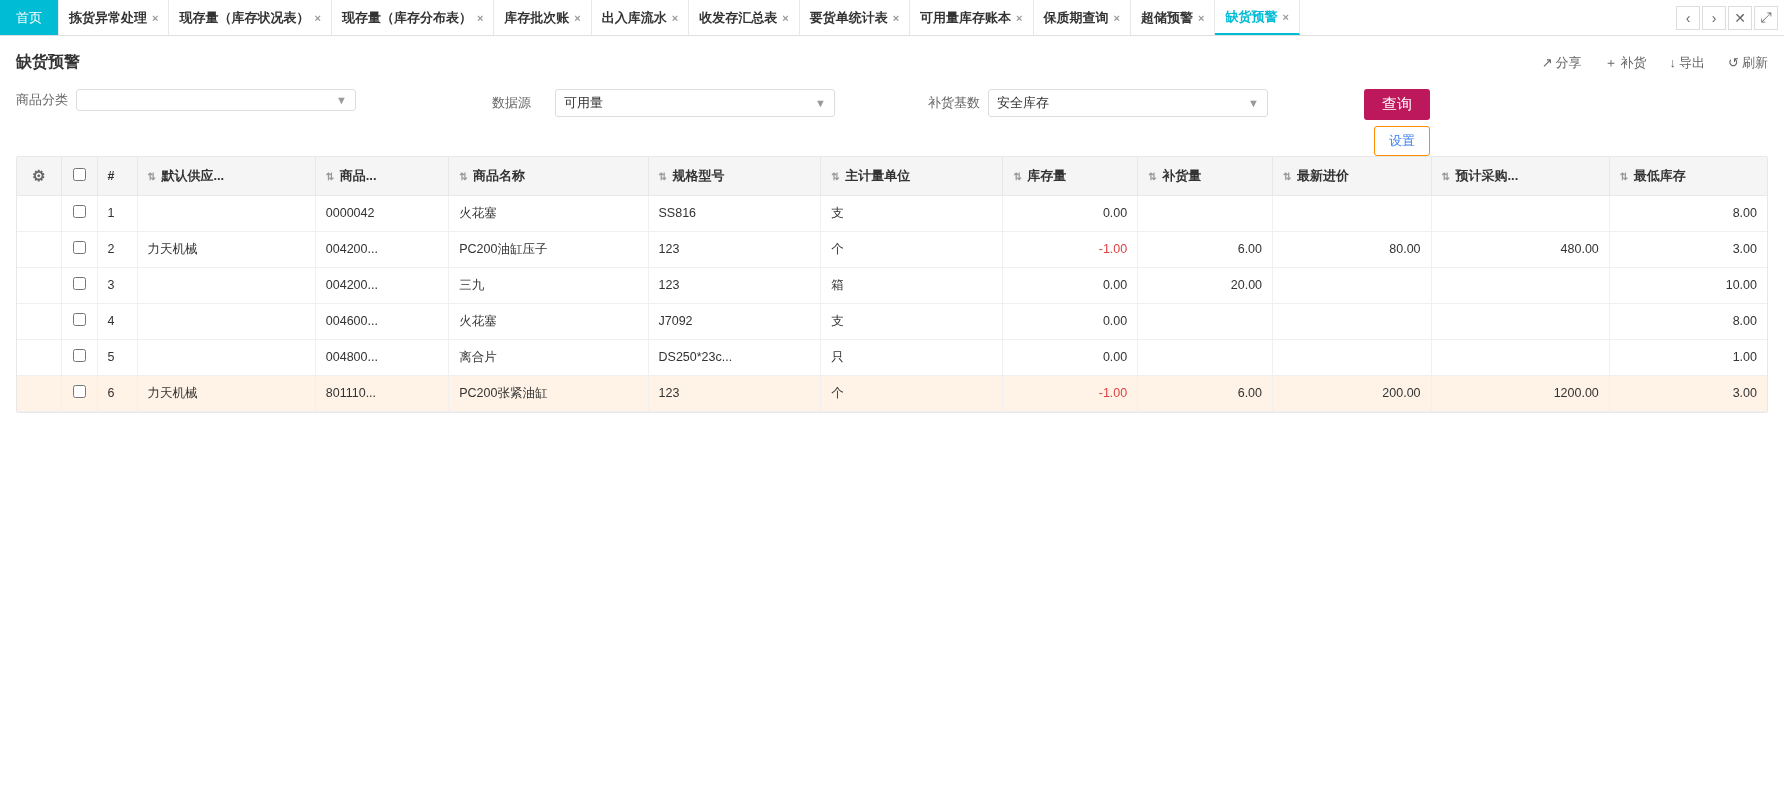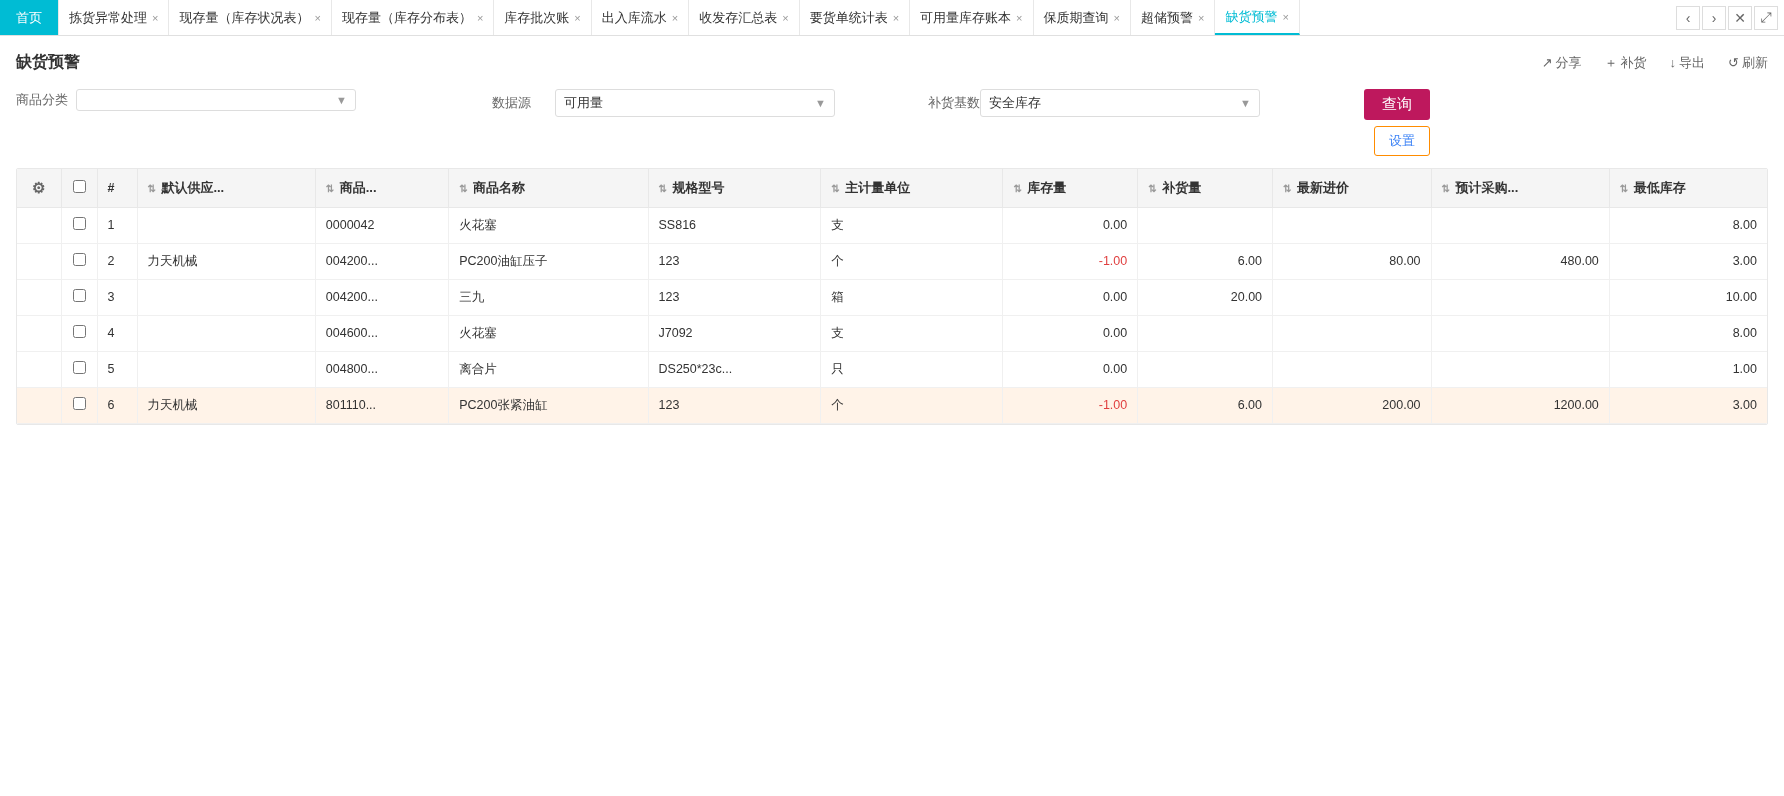--- a/index.html
+++ b/index.html
@@ -18,20 +18,21 @@
       display: flex;
       align-items: center;
       padding: 0 10px;
       height: 100%;
       white-space: nowrap;
       border-right: 1px solid #e8e8e8;
       cursor: pointer;
       color: #333;
       font-size: 12.5px;
       min-width: fit-content;
+      font-weight: bold;
     }
     .nav-tab.home {
       background: #00bcd4;
       color: #fff;
       font-weight: normal;
       padding: 0 16px;
     }
     .nav-tab.active {
       background: #fff;
       color: #00bcd4;
@@ -270,38 +271,38 @@
         <span class="icon-export"></span>
         <span>导出</span>
       </div>
       <div class="header-action-btn">
         <span class="icon-refresh"></span>
         <span>刷新</span>
       </div>
     </div>
   </div>
 
-  <div style="display:flex; align-items:flex-start; gap:16px; margin-bottom:12px; flex-wrap:wrap;">
+  <div style="display:flex; align-items:flex-start; gap:16px; flex-wrap:wrap;">
     <div style="display:flex; align-items:center; gap:8px; flex:1; min-width:200px; max-width:460px;">
       <span class="filter-label">商品分类</span>
       <div class="filter-select wide">
         <span></span>
         <span class="arrow">▼</span>
       </div>
     </div>
 
     <div style="display:flex; align-items:center; gap:24px; flex:1; min-width:200px; max-width:420px;">
       <span class="filter-label">数据源</span>
       <div class="filter-select wide">
         <span>可用量</span>
         <span class="arrow">▼</span>
       </div>
     </div>
 
-    <div style="display:flex; align-items:center; flex:1; min-width:200px; max-width:420px;">
+    <div style="display:flex; align-items:center; gap:8px; flex:1; min-width:200px; max-width:420px;">
       <span class="filter-label">补货基数</span>
       <div class="filter-select wide">
         <span>安全库存</span>
         <span class="arrow">▼</span>
       </div>
     </div>
 
     <div style="display:flex; flex-direction:column; gap:6px; align-items:flex-end;">
       <button class="btn-query">查询</button>
       <button class="btn-settings">设置</button>

